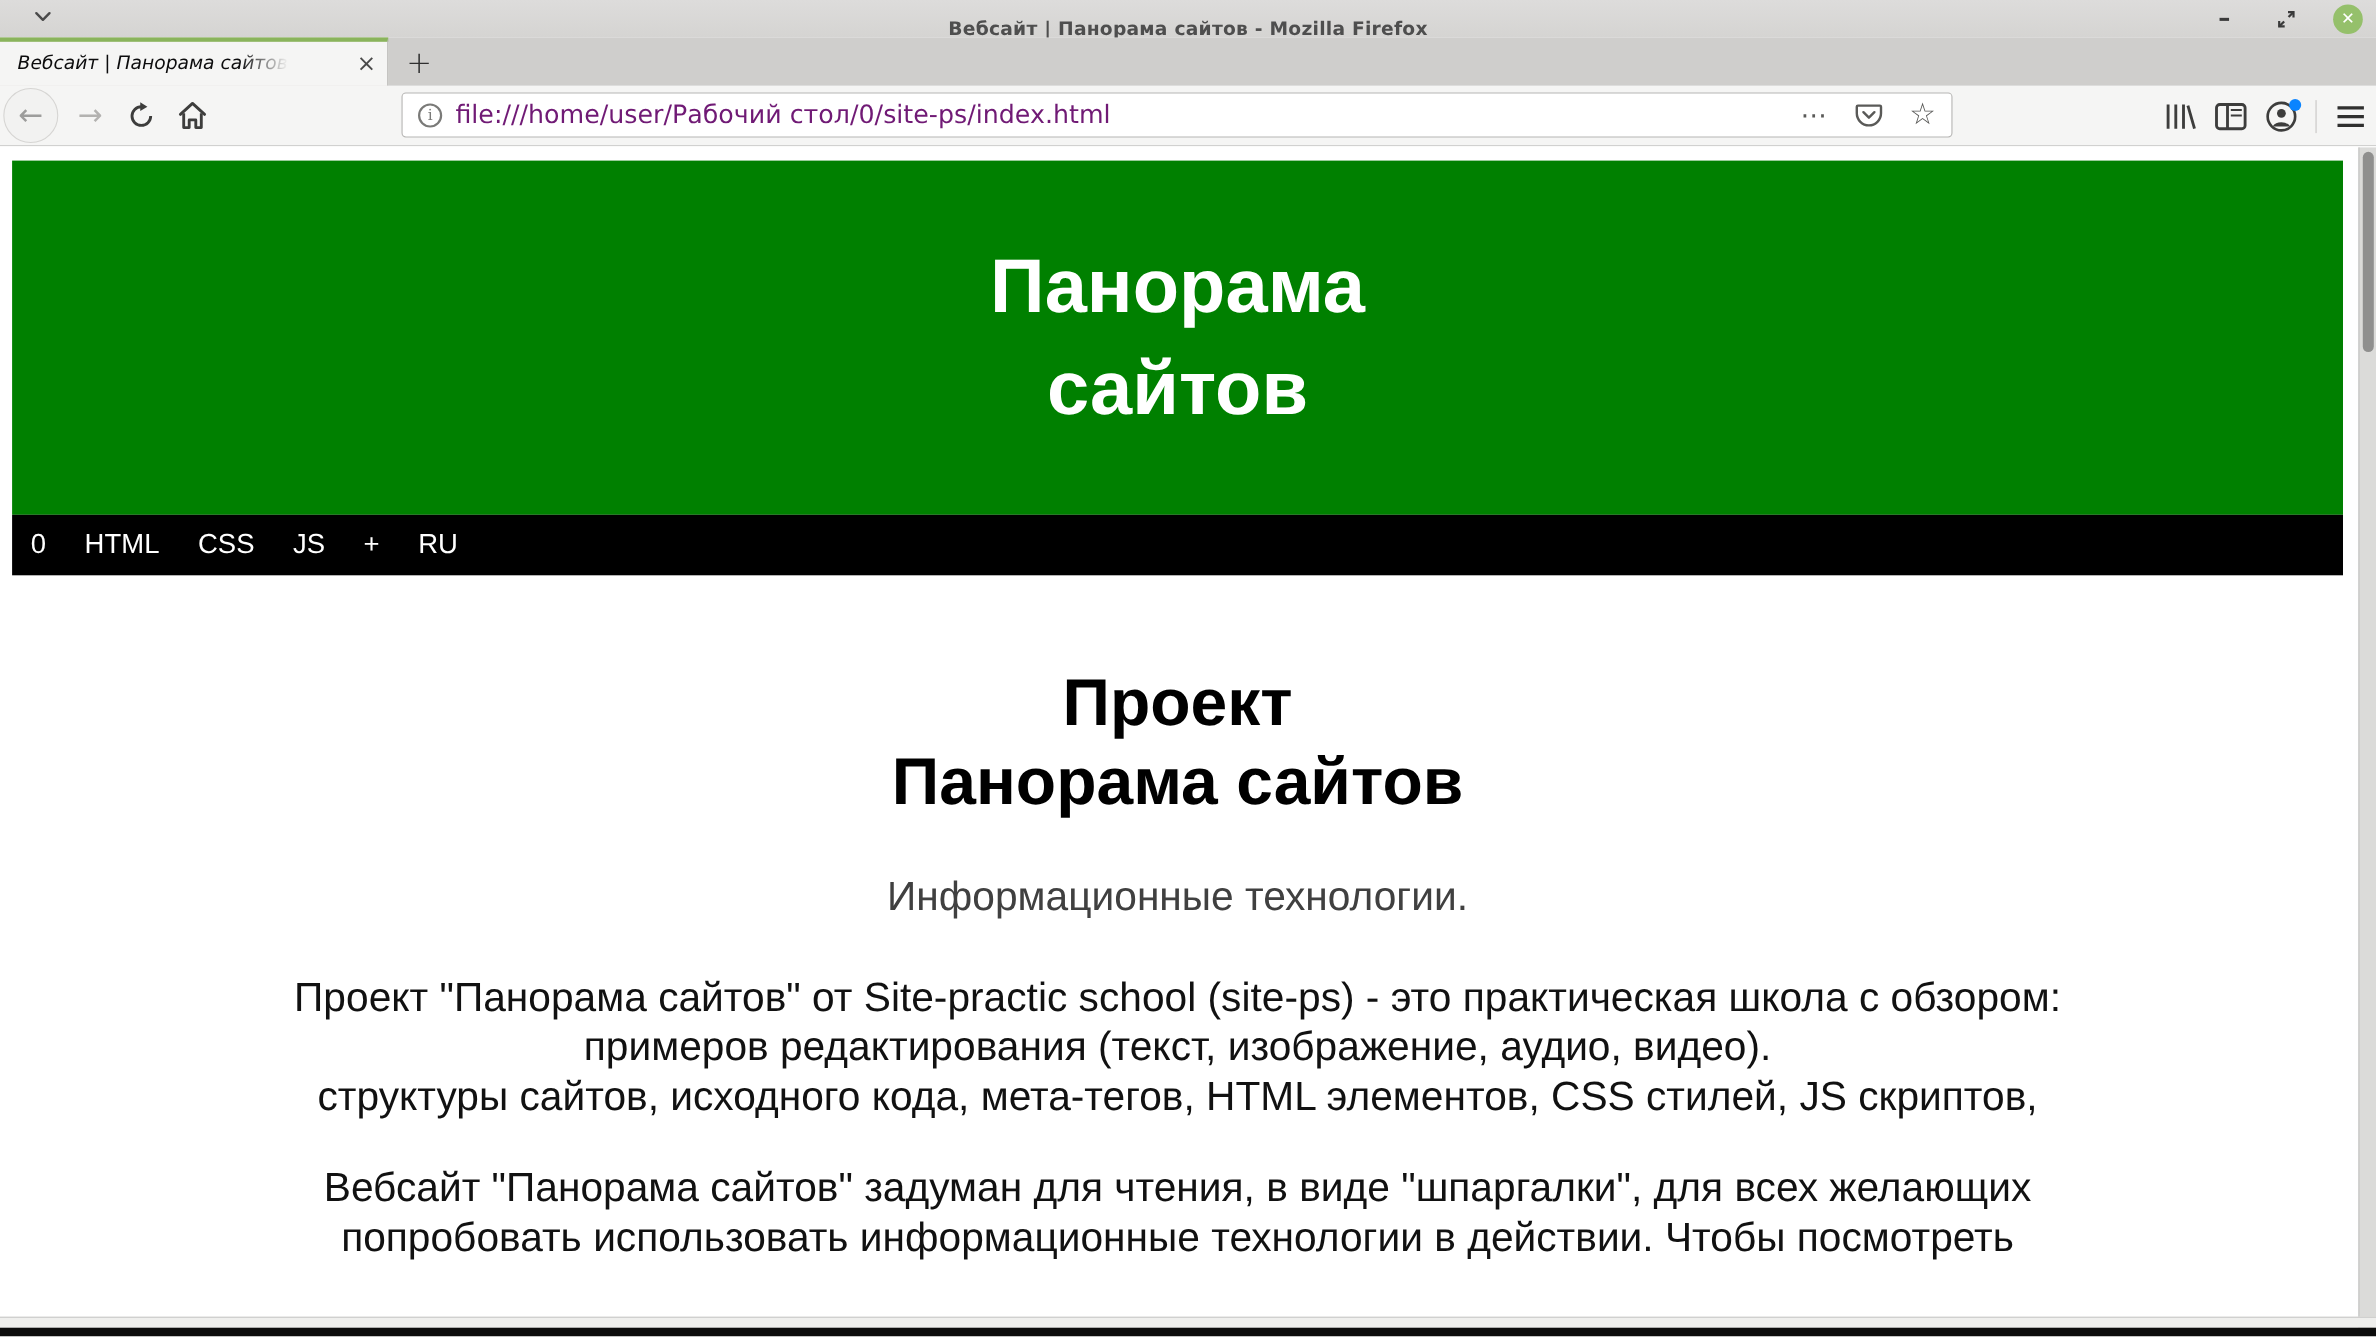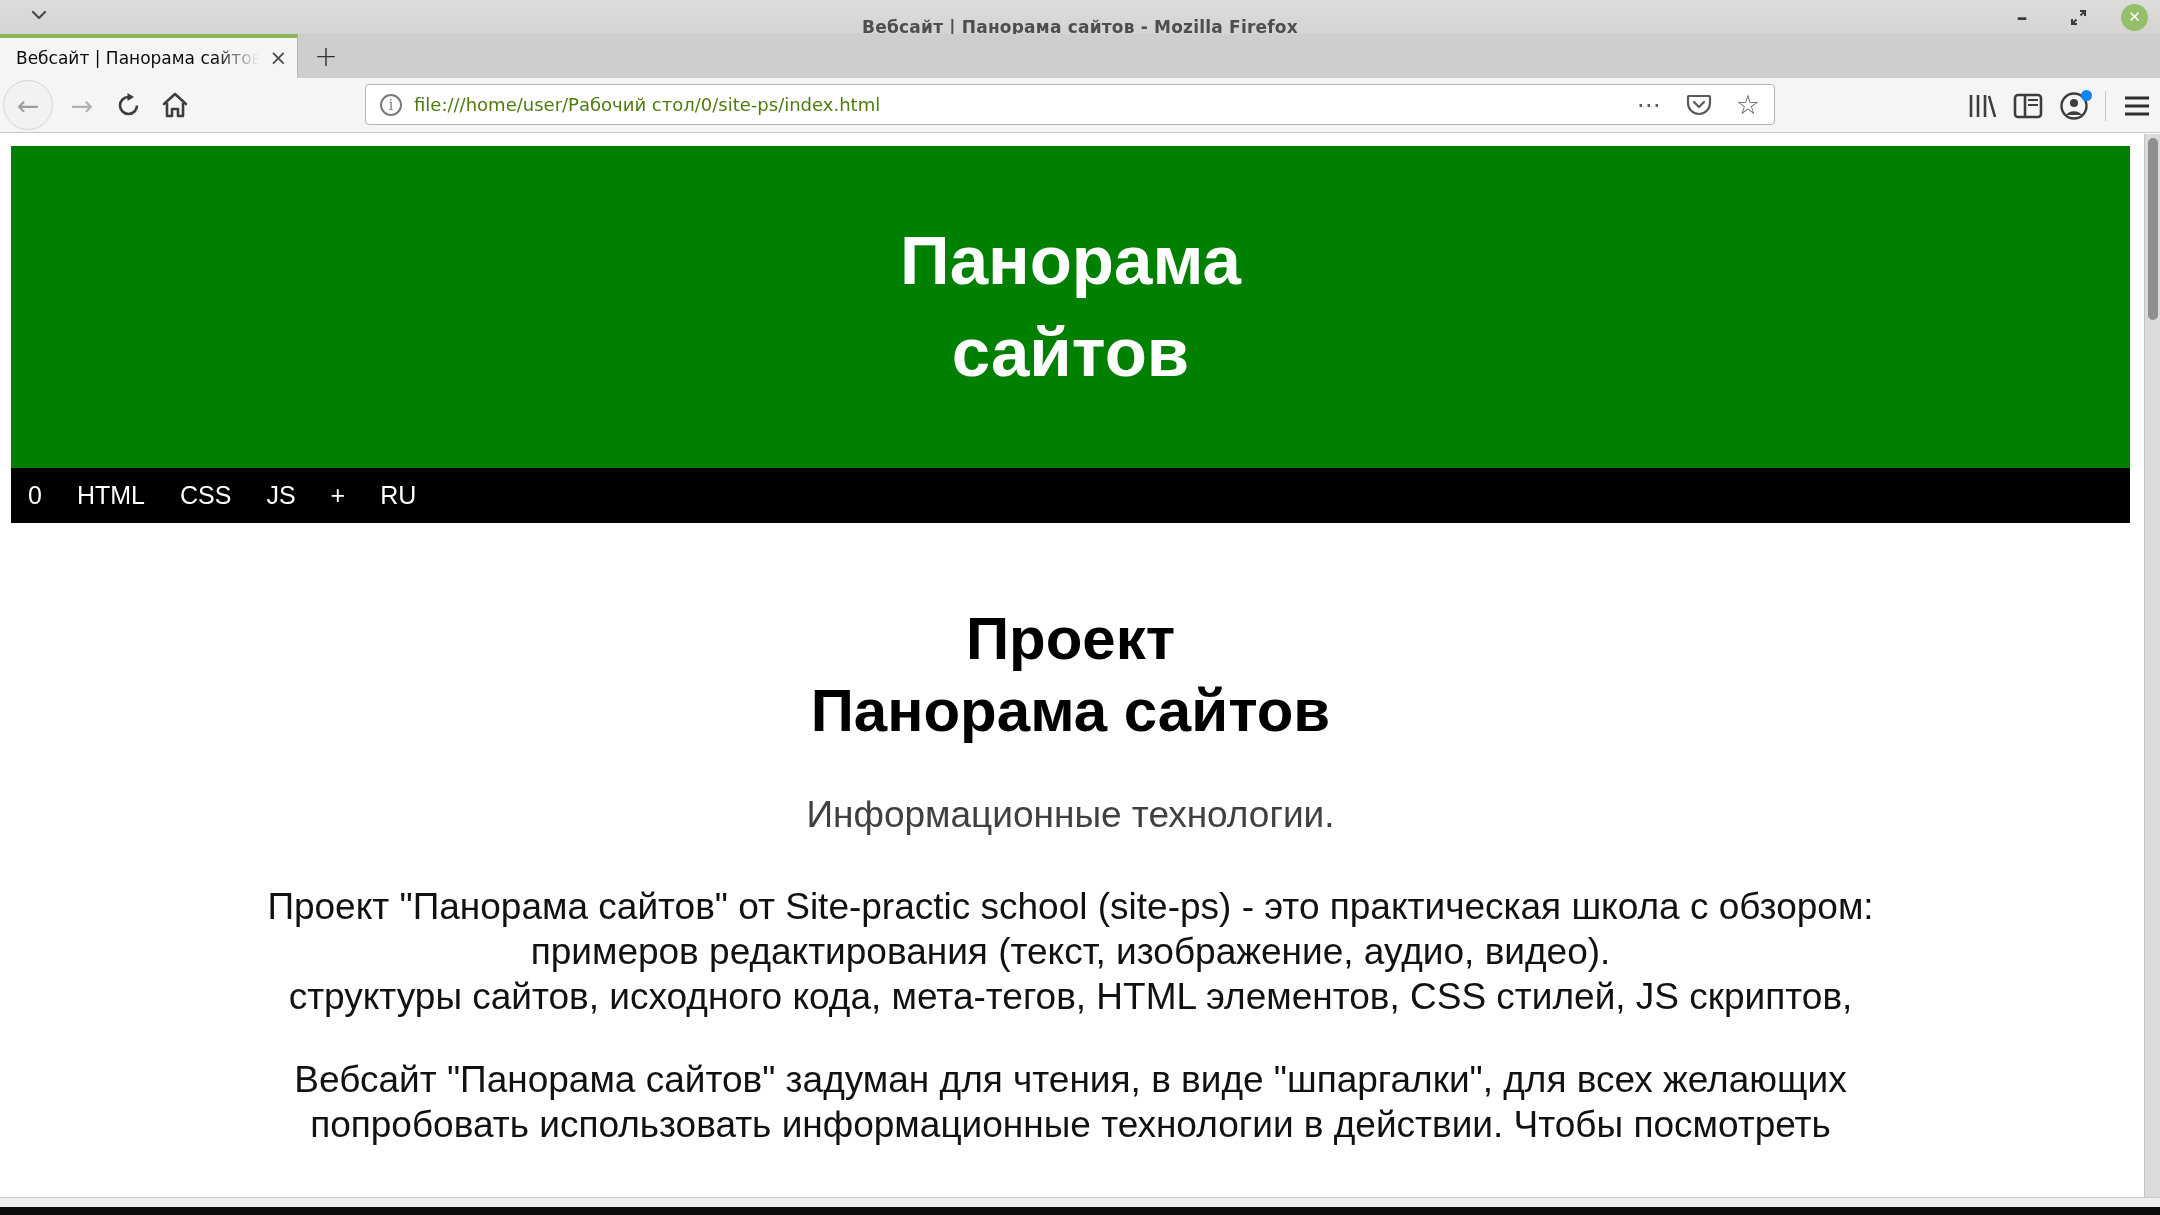--- a/index.html
+++ b/index.html
@@ -18,23 +18,23 @@
     display:flex; align-items:center; gap:30px; }
   .win-btn { width:26px; height:26px; display:flex; align-items:center;
     justify-content:center; color:#3a3a3a; font-size:20px; cursor:default; }
   .win-btn.minimize { font-weight:bold; font-size:22px; }
   .win-btn.close { background:#95c06b; border-radius:50%; color:#fff;
     font-size:15px; font-weight:bold; width:27px; height:27px; }
 
   
   .tabbar { position:absolute; top:34px; left:0; width:2160px; height:44px;
     background:#cfcecc; display:flex; }
-  .tab { position:relative; width:298px; height:44px; background:#f5f5f4;
+  .tab { position:relative; width:353px; height:44px; background:#f5f5f4;
     border-top:4px solid #8ab45c; border-right:1px solid #b9b8b6;
-    display:flex; align-items:center; padding:0 38px 0 16px; }
+    display:flex; align-items:center; padding:0 38px 0 16px;font-style:italic; }
   .tab-title { font-size:17px; color:#0c0c0d; white-space:nowrap; overflow:hidden;
     max-width:255px;
     -webkit-mask-image:linear-gradient(90deg,#000 82%,transparent 100%);
             mask-image:linear-gradient(90deg,#000 82%,transparent 100%); }
   .tab-close { position:absolute; right:10px; top:50%; transform:translateY(-50%);
     font-size:21px; color:#4a4a4a; line-height:1; }
   .newtab-btn { width:56px; height:44px; display:flex; align-items:center;
     justify-content:center; font-size:28px; font-weight:300; color:#2f2f2f; }
 
   
@@ -47,21 +47,21 @@
   .btn-forward { left:62px; width:40px; height:40px; font-size:27px; color:#b3b2b0; }
   .btn-reload { left:108px; width:40px; height:40px; }
   .btn-home { left:154px; width:42px; height:42px; }
 
   .urlbar { position:absolute; left:365px; top:6px; width:1410px; height:41px;
     background:#fff; border:1px solid #b6b5b3; border-radius:4px;
     display:flex; align-items:center; padding:0 14px; }
   .info-icon { width:22px; height:22px; border:2px solid #7a7a78; border-radius:50%;
     color:#7a7a78; font-size:14px; display:flex; align-items:center;
     justify-content:center; flex:none; font-family:"DejaVu Serif", serif; }
-  .url-text { flex:1; margin-left:12px; font-size:18px; color:#4d7c0f;
+  .url-text { flex:1; margin-left:12px; font-size:23px; color:#701a75;
     white-space:nowrap; overflow:hidden; }
   .urlbar-icons { display:flex; align-items:center; gap:24px; color:#5a5a58; }
   .dots-icon { font-size:24px; letter-spacing:1px; }
   .star-icon { font-size:27px; }
 
   .right-icons { position:absolute; right:0; top:0; height:55px; display:flex;
     align-items:center; }
   .tb-icon { width:46px; height:42px; display:flex; align-items:center;
     justify-content:center; position:relative; }
   .tb-sep { width:1px; height:30px; background:#c7c6c4; margin:0 8px; }

